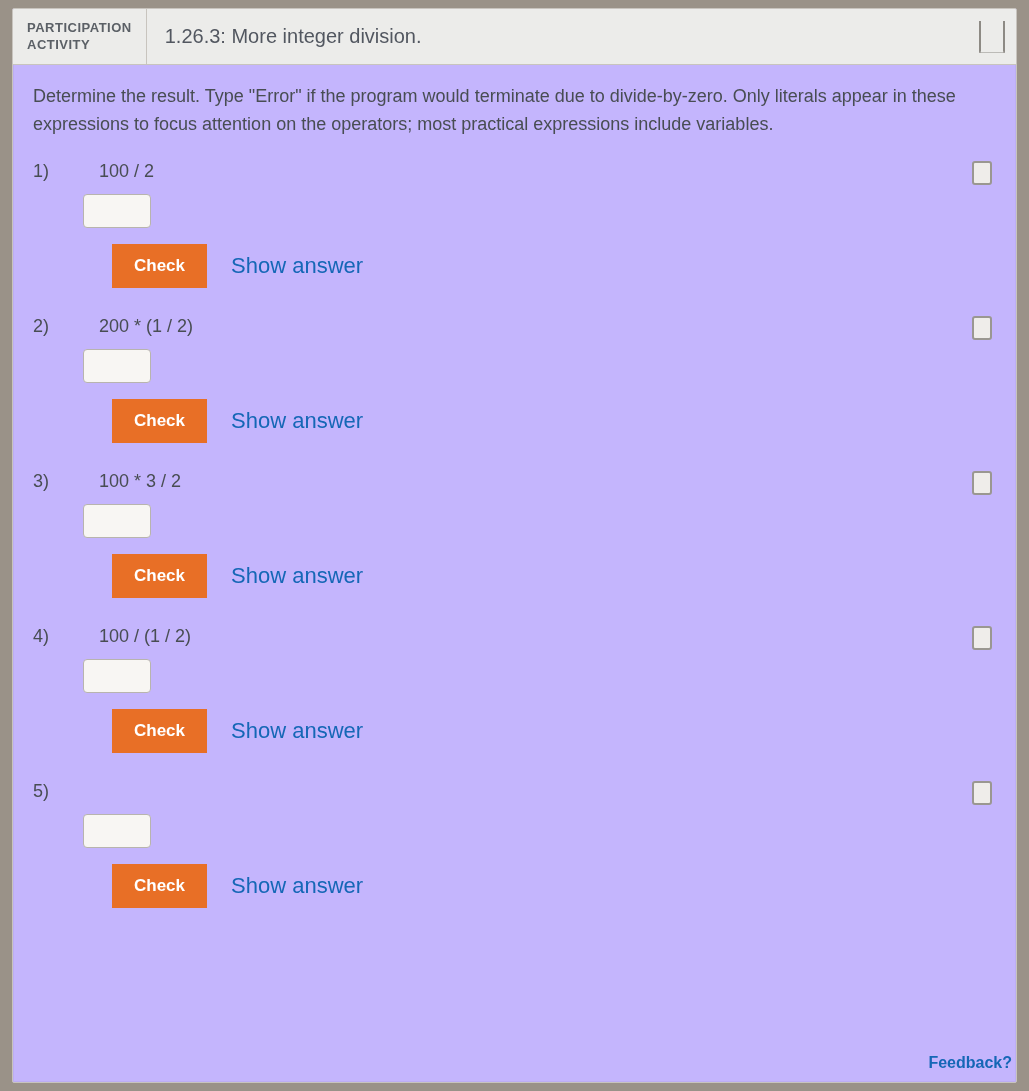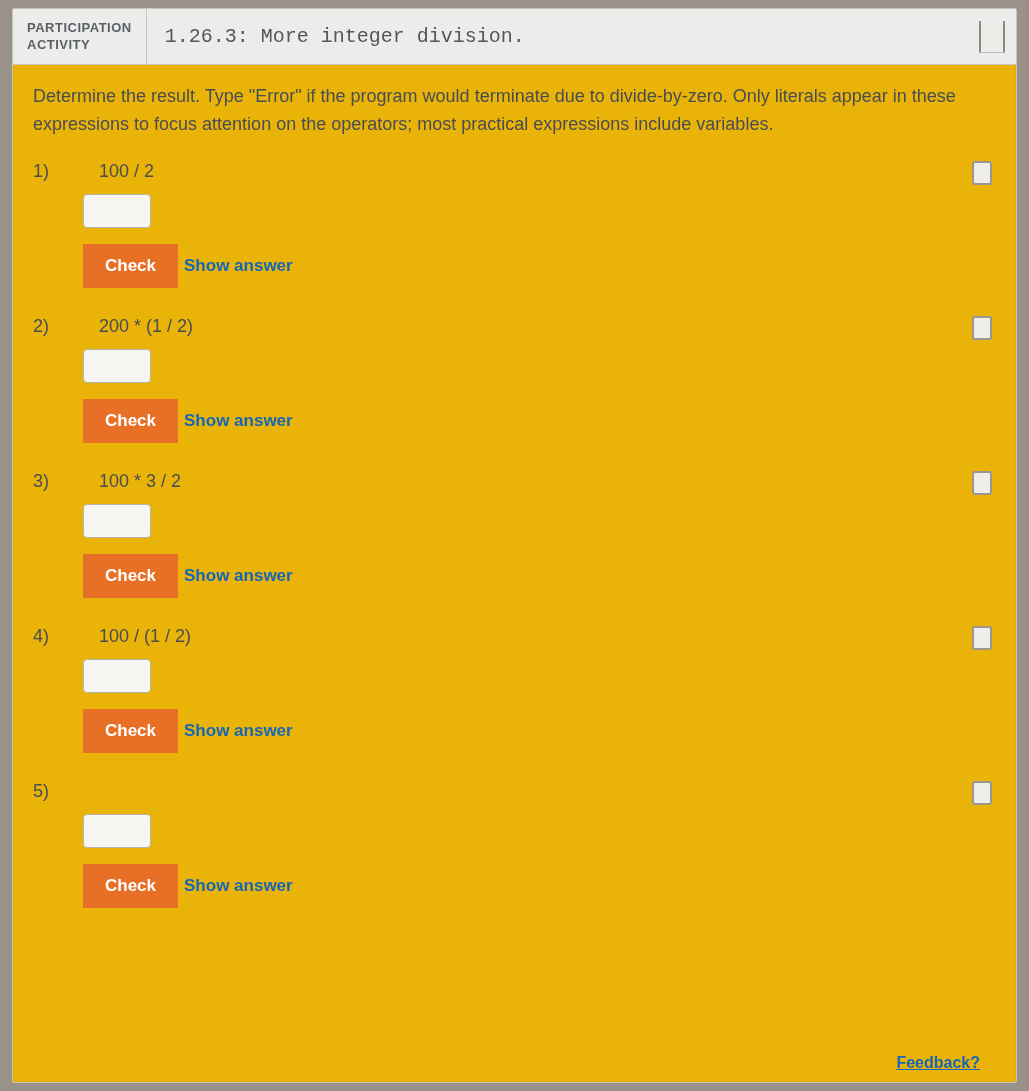--- a/index.html
+++ b/index.html
@@ -5,21 +5,21 @@
   * { box-sizing: border-box; margin: 0; padding: 0; }
   body {
     font-family: Arial, Helvetica, sans-serif;
     background: #9a9288;
     width: 1029px;
     height: 1091px;
     padding: 8px 12px;
     color: #3a3f44;
   }
   .card {
-    background: #eab308;
+    background: #c4b5fd;
     border: 1px solid #c8c4be;
     border-radius: 2px;
     width: 100%;
     height: 100%;
     display: flex;
     flex-direction: column;
     overflow: hidden;
     box-shadow: inset 0 0 0 1px rgba(0,0,0,0.04);
   }
   .header {
@@ -41,21 +41,20 @@
     flex-direction: column;
     justify-content: center;
   }
   .header-title {
     flex: 1;
     padding: 4px 18px;
     font-size: 20px;
     color: #525760;
     display: flex;
     align-items: center;
-    font-family: Liberation Mono, monospace;
   }
   .header-flag {
     width: 48px;
     display: flex;
     align-items: center;
     justify-content: center;
   }
   .bookmark-icon {
     width: 26px;
     height: 32px;
@@ -106,67 +105,66 @@
     width: 68px;
     height: 34px;
     border: 1px solid #b8b4ae;
     border-radius: 4px;
     background: #f8f6f3;
     padding: 4px 6px;
     font-size: 16px;
     color: #333;
   }
   .btn-row {
-    margin-left: 50px;
+    margin-left: 79px;
     margin-top: 16px;
     display: flex;
     align-items: center;
-    gap: 6px;
+    gap: 24px;
   }
   .check-btn {
     background: #e86f26;
     color: #fff;
     border: none;
     padding: 12px 22px;
     font-size: 17px;
     font-weight: 700;
     cursor: pointer;
     font-family: inherit;
   }
   .show-answer {
     color: #1567b6;
-    font-size: 17px;
-    font-weight: 700;
+    font-size: 22px;
+    font-weight: 400;
     cursor: pointer;
     background: none;
     border: none;
     font-family: inherit;
   }
   .right-flag {
     position: absolute;
     right: 4px;
     top: 0;
     width: 20px;
     height: 24px;
     border: 2px solid #9a9791;
     border-radius: 3px;
     background: #efedea;
   }
   .feedback {
     position: absolute;
-    right: 36px;
+    right: 4px;
     bottom: 10px;
     color: #1567b6;
     font-size: 16px;
     font-weight: 600;
     cursor: pointer;
     background: none;
     border: none;
     font-family: inherit;
-    text-decoration: underline;
   }
 </style>
 </head>
 <body>
 
 <div class="card">
   <div class="header">
     <div class="header-label">
       <span>PARTICIPATION</span>
       <span>ACTIVITY</span>

